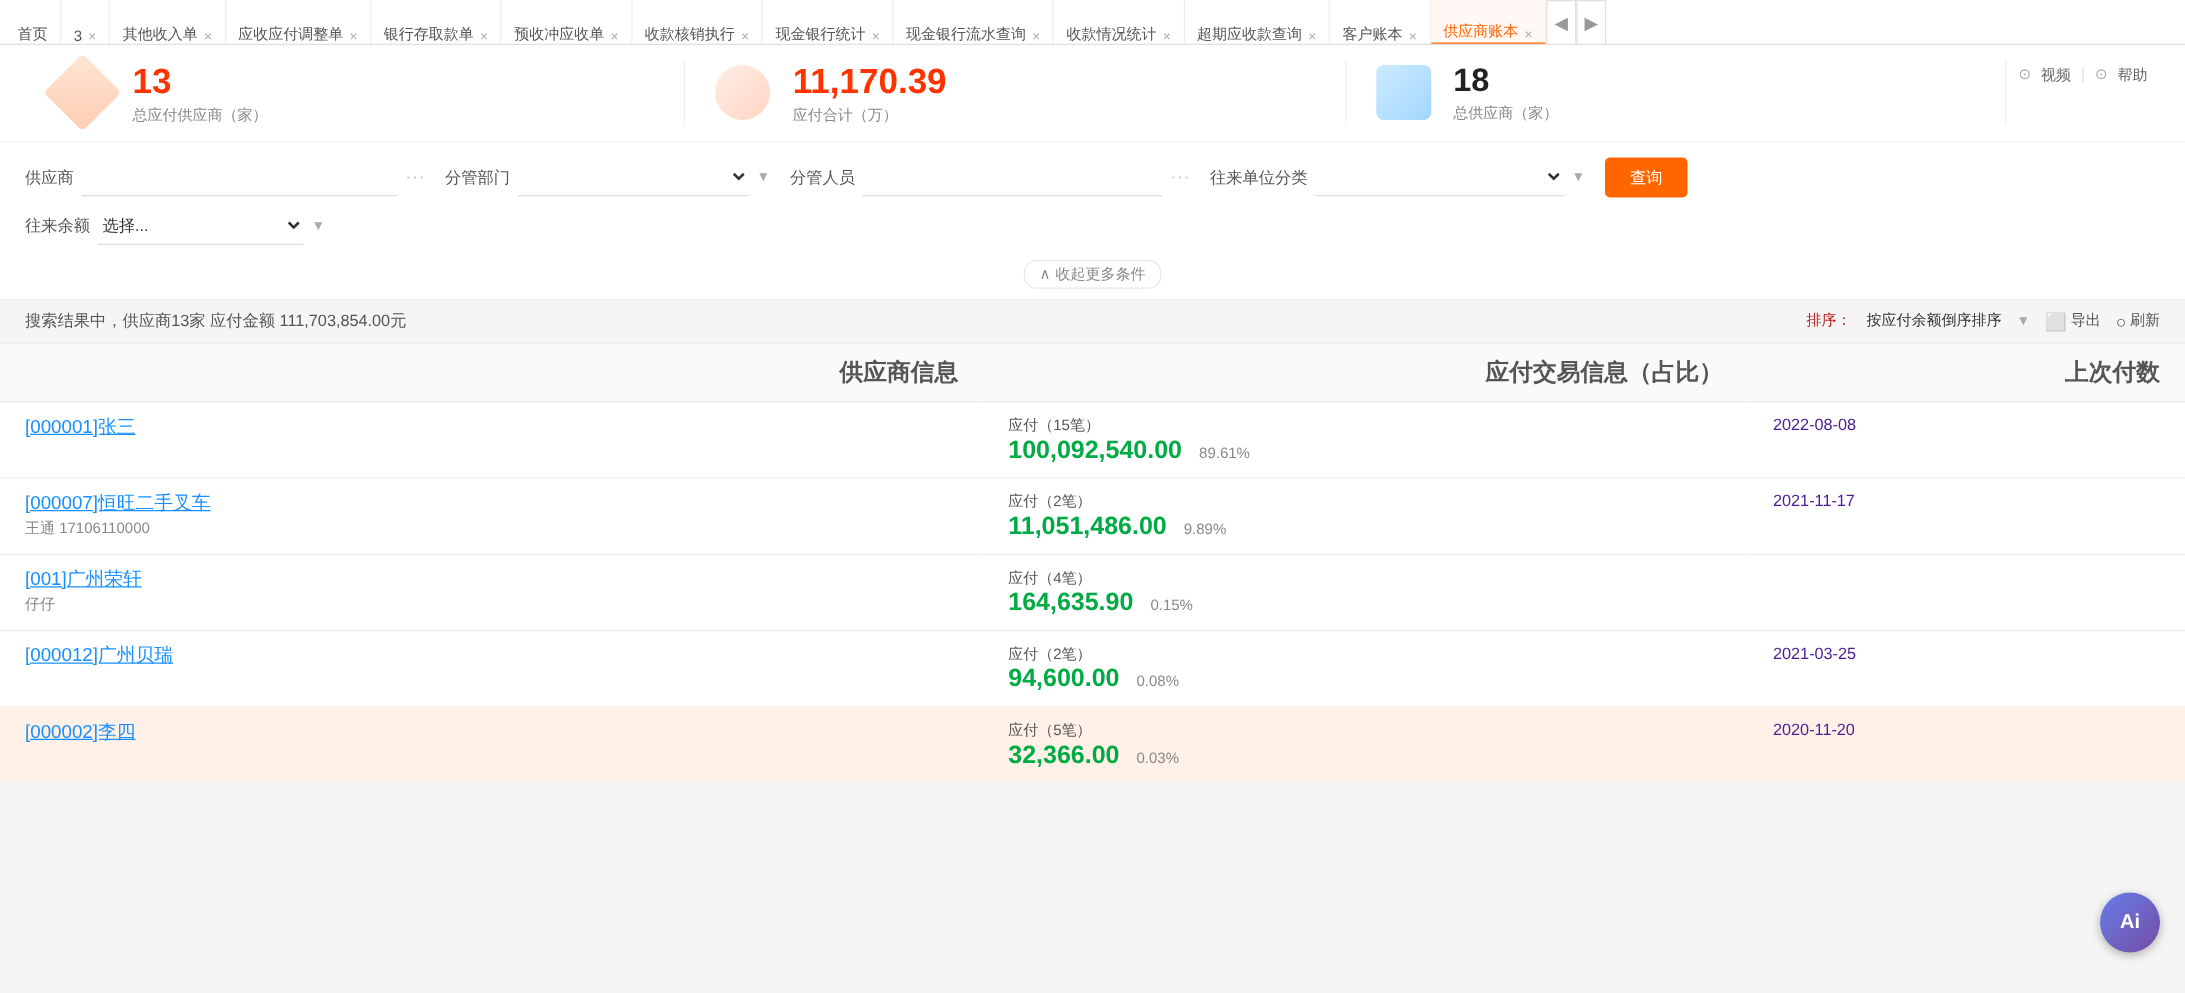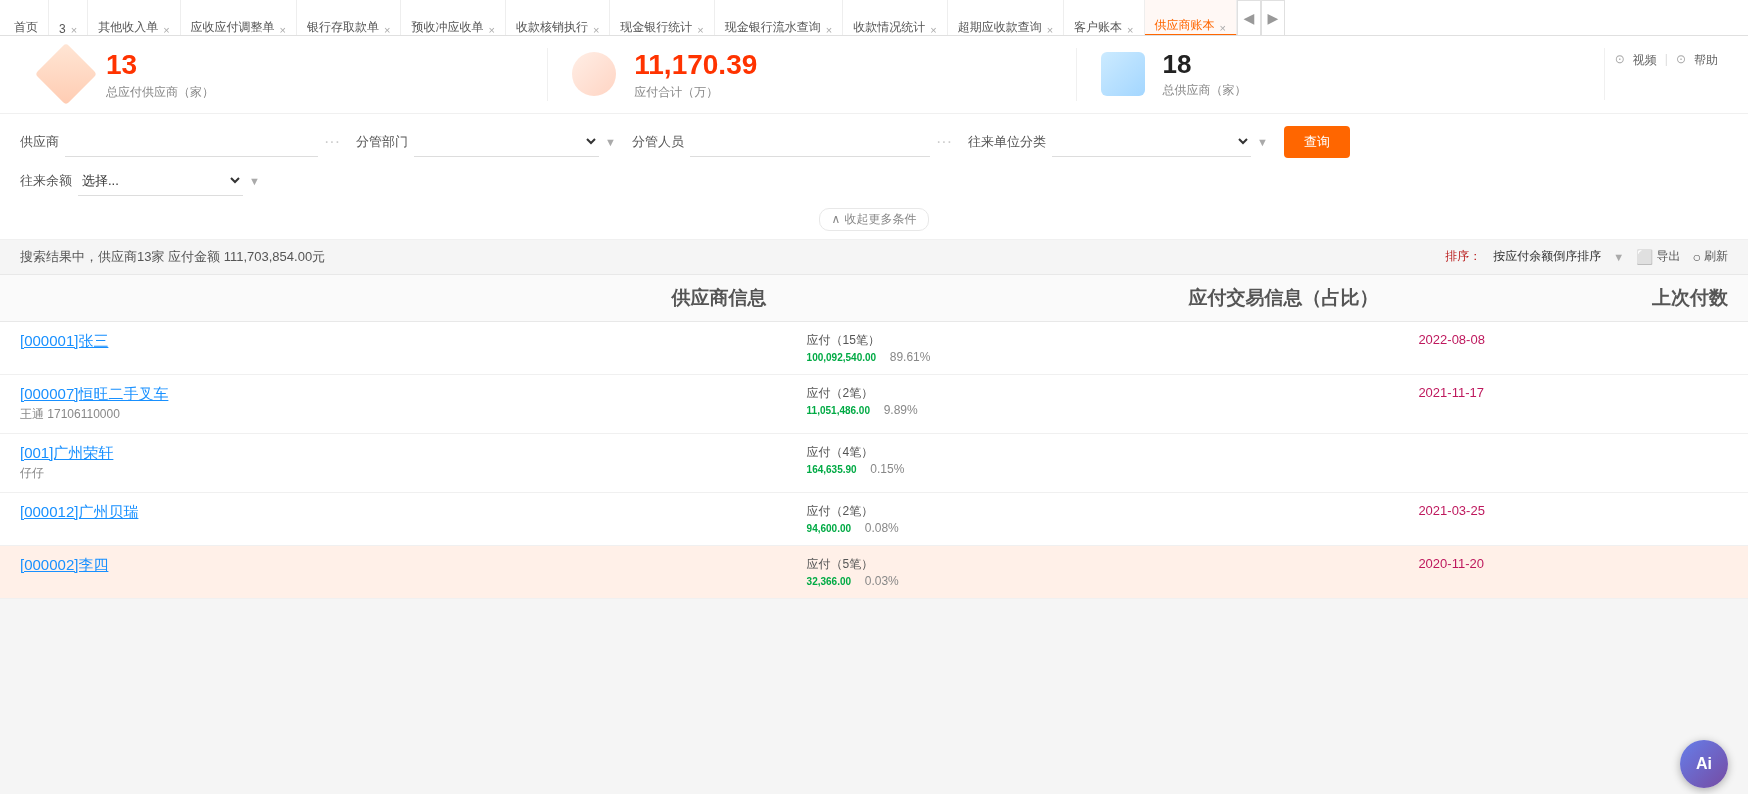--- a/index.html
+++ b/index.html
@@ -267,23 +267,23 @@
       text-decoration: underline;
       cursor: pointer;
       font-size: 15px;
     }
     .supplier-sub {
       font-size: 12px;
       color: #888;
       margin-top: 2px;
     }
     .payable-label { font-size: 12px; color: #555; }
-    .payable-amount { font-size: 10px; color: #00aa44; font-weight: bold; cursor: pointer; }
+    .payable-amount { font-size: 20px; color: #00aa44; font-weight: bold; cursor: pointer; }
     .payable-percent { font-size: 12px; color: #888; margin-left: 10px; }
-    .last-pay-date { font-size: 13px; color: #be185d; }
+    .last-pay-date { font-size: 13px; color: #4c1d95; }
 
     .page-wrapper {
       display: flex;
       flex-direction: column;
       height: 794px;
       overflow: hidden;
     }
   </style>
 </head>
 <body>
@@ -547,16 +547,16 @@
             </div>
           </td>
           <td>
             <span class="last-pay-date">2020-11-20</span>
           </td>
         </tr>
       </tbody>
     </table>
   </div>
 
-  <div style="position:fixed; bottom: 6px; right: 20px; width: 48px; height: 48px; background: linear-gradient(135deg, #667eea, #764ba2); border-radius: 50%; display:flex; align-items:center; justify-content:center; cursor:pointer; box-shadow: 0 2px 8px rgba(0,0,0,0.3);">
+  <div style="position:fixed; bottom: 32px; right: 20px; width: 48px; height: 48px; background: linear-gradient(135deg, #667eea, #764ba2); border-radius: 50%; display:flex; align-items:center; justify-content:center; cursor:pointer; box-shadow: 0 2px 8px rgba(0,0,0,0.3);">
     <span style="color:#fff; font-size:16px; font-weight:bold;">Ai</span>
   </div>
 </div>
 
 </body></html>

